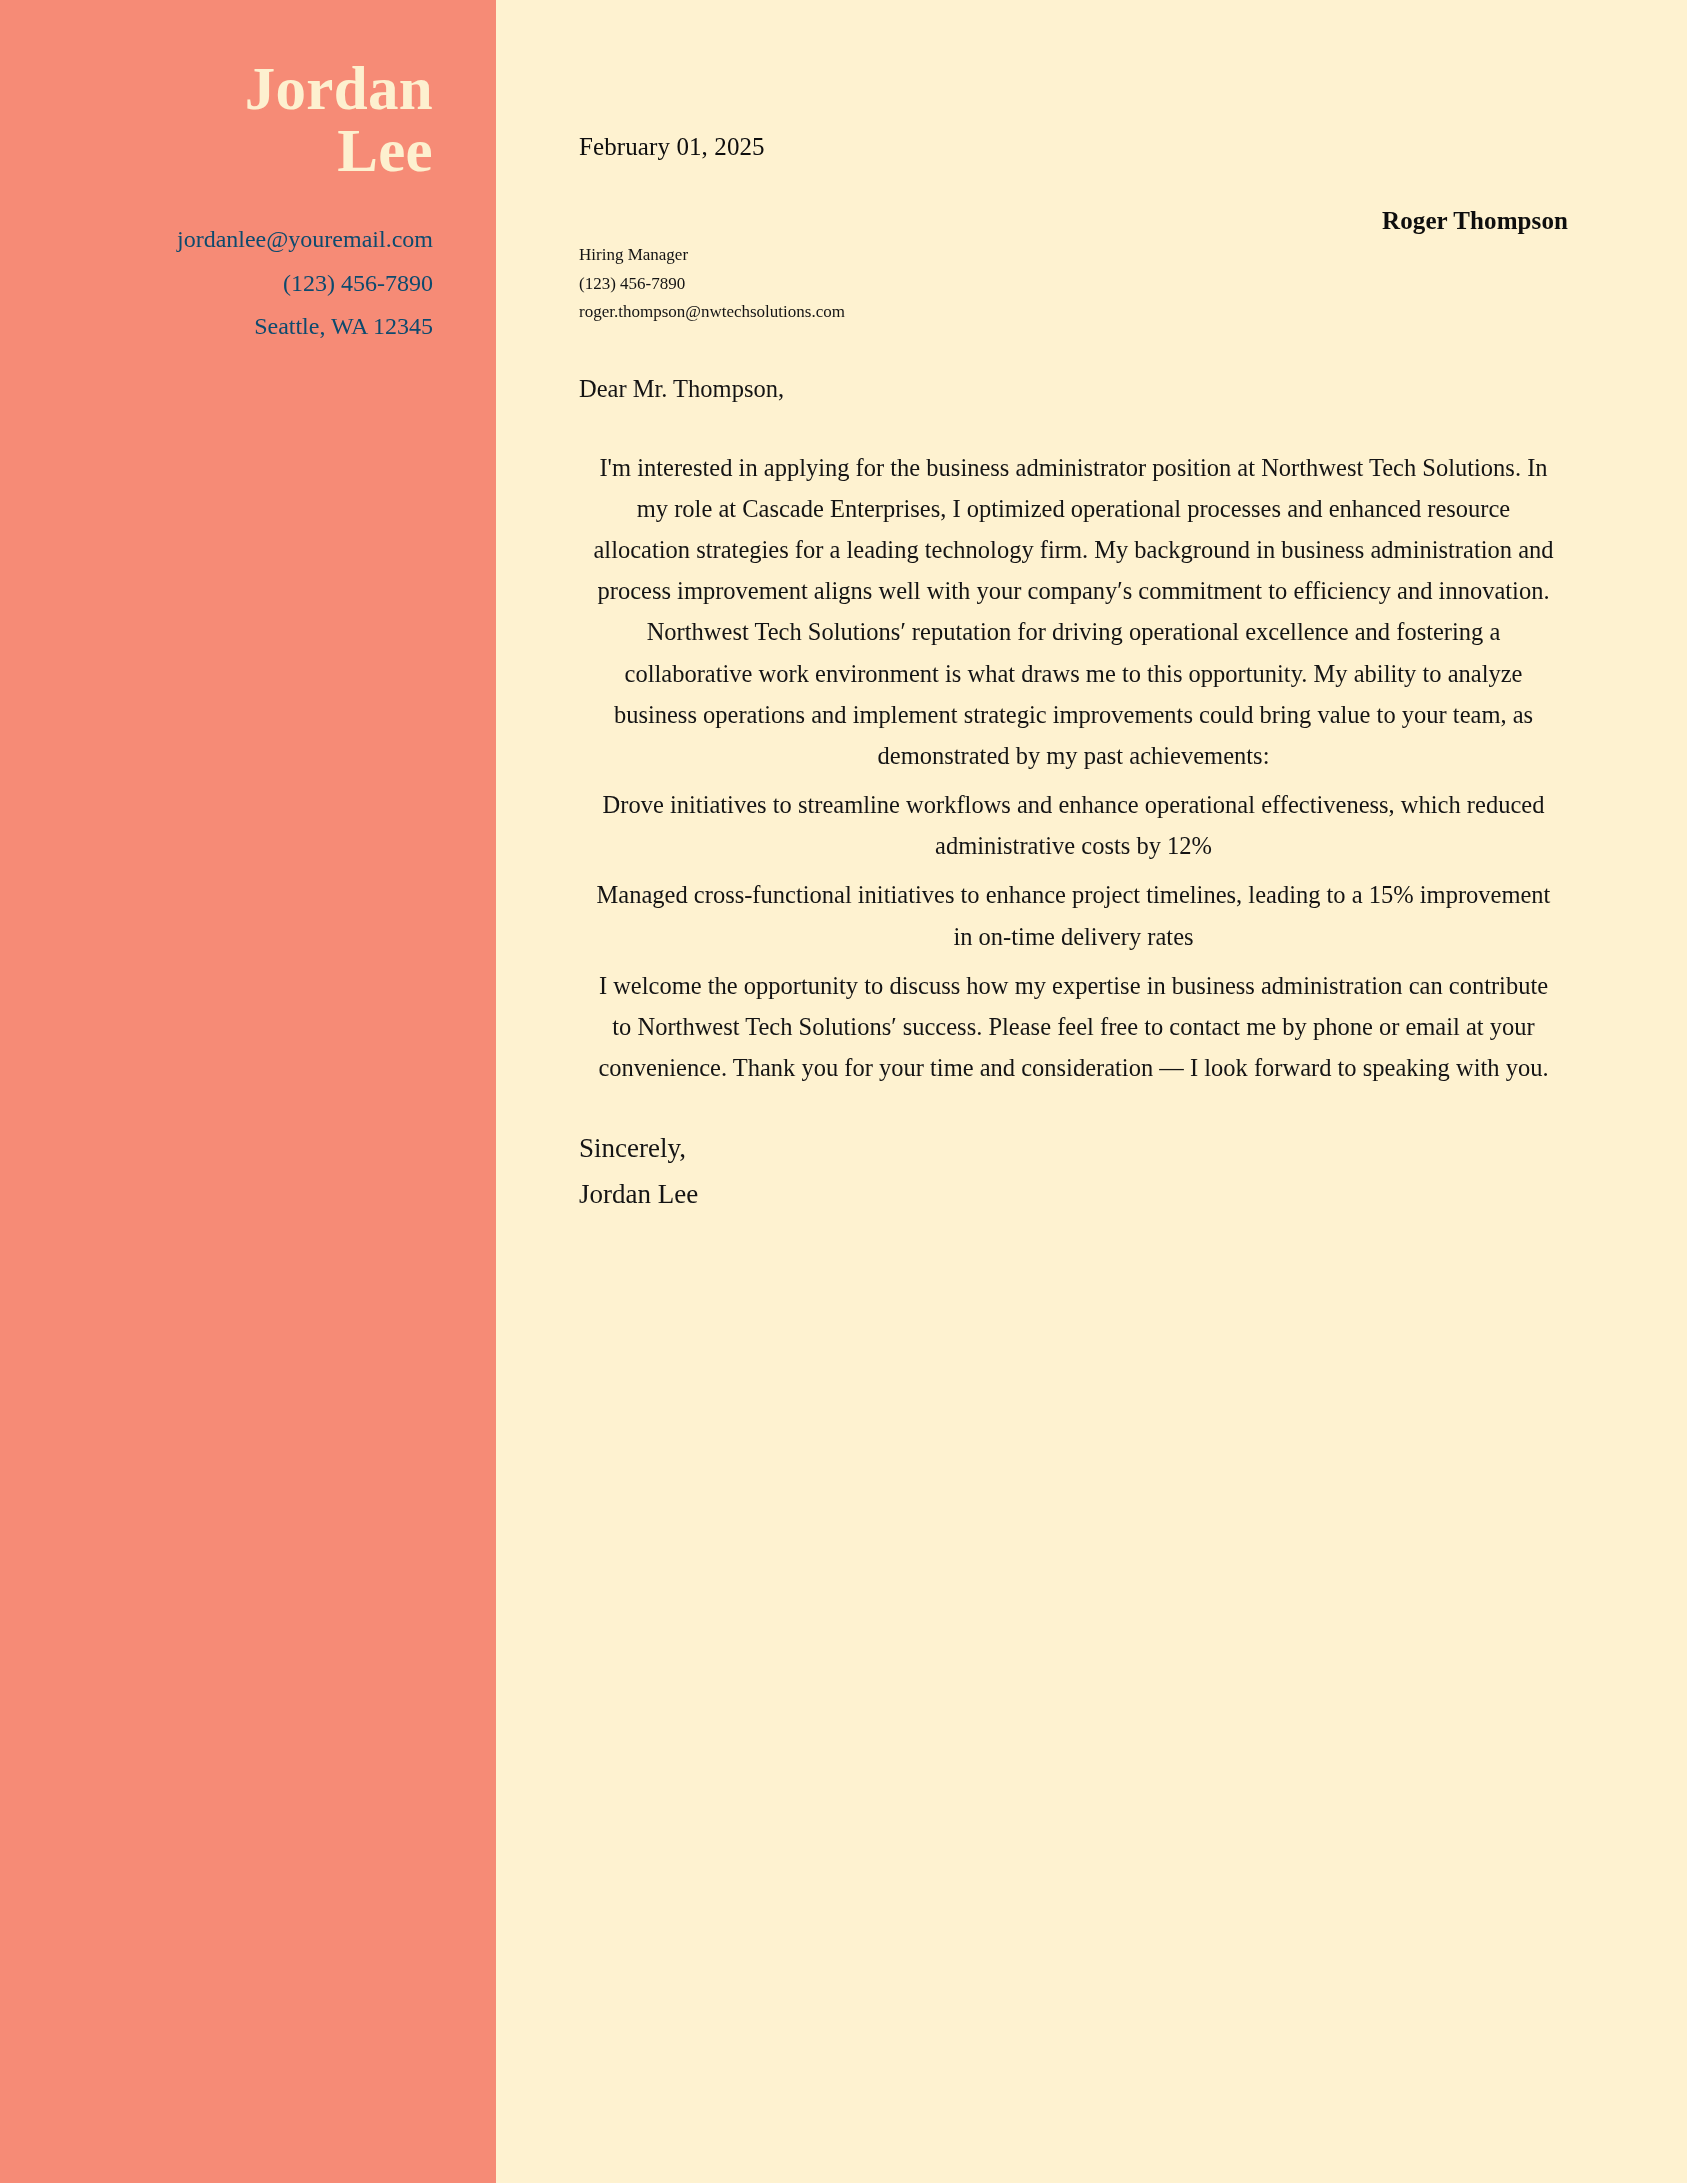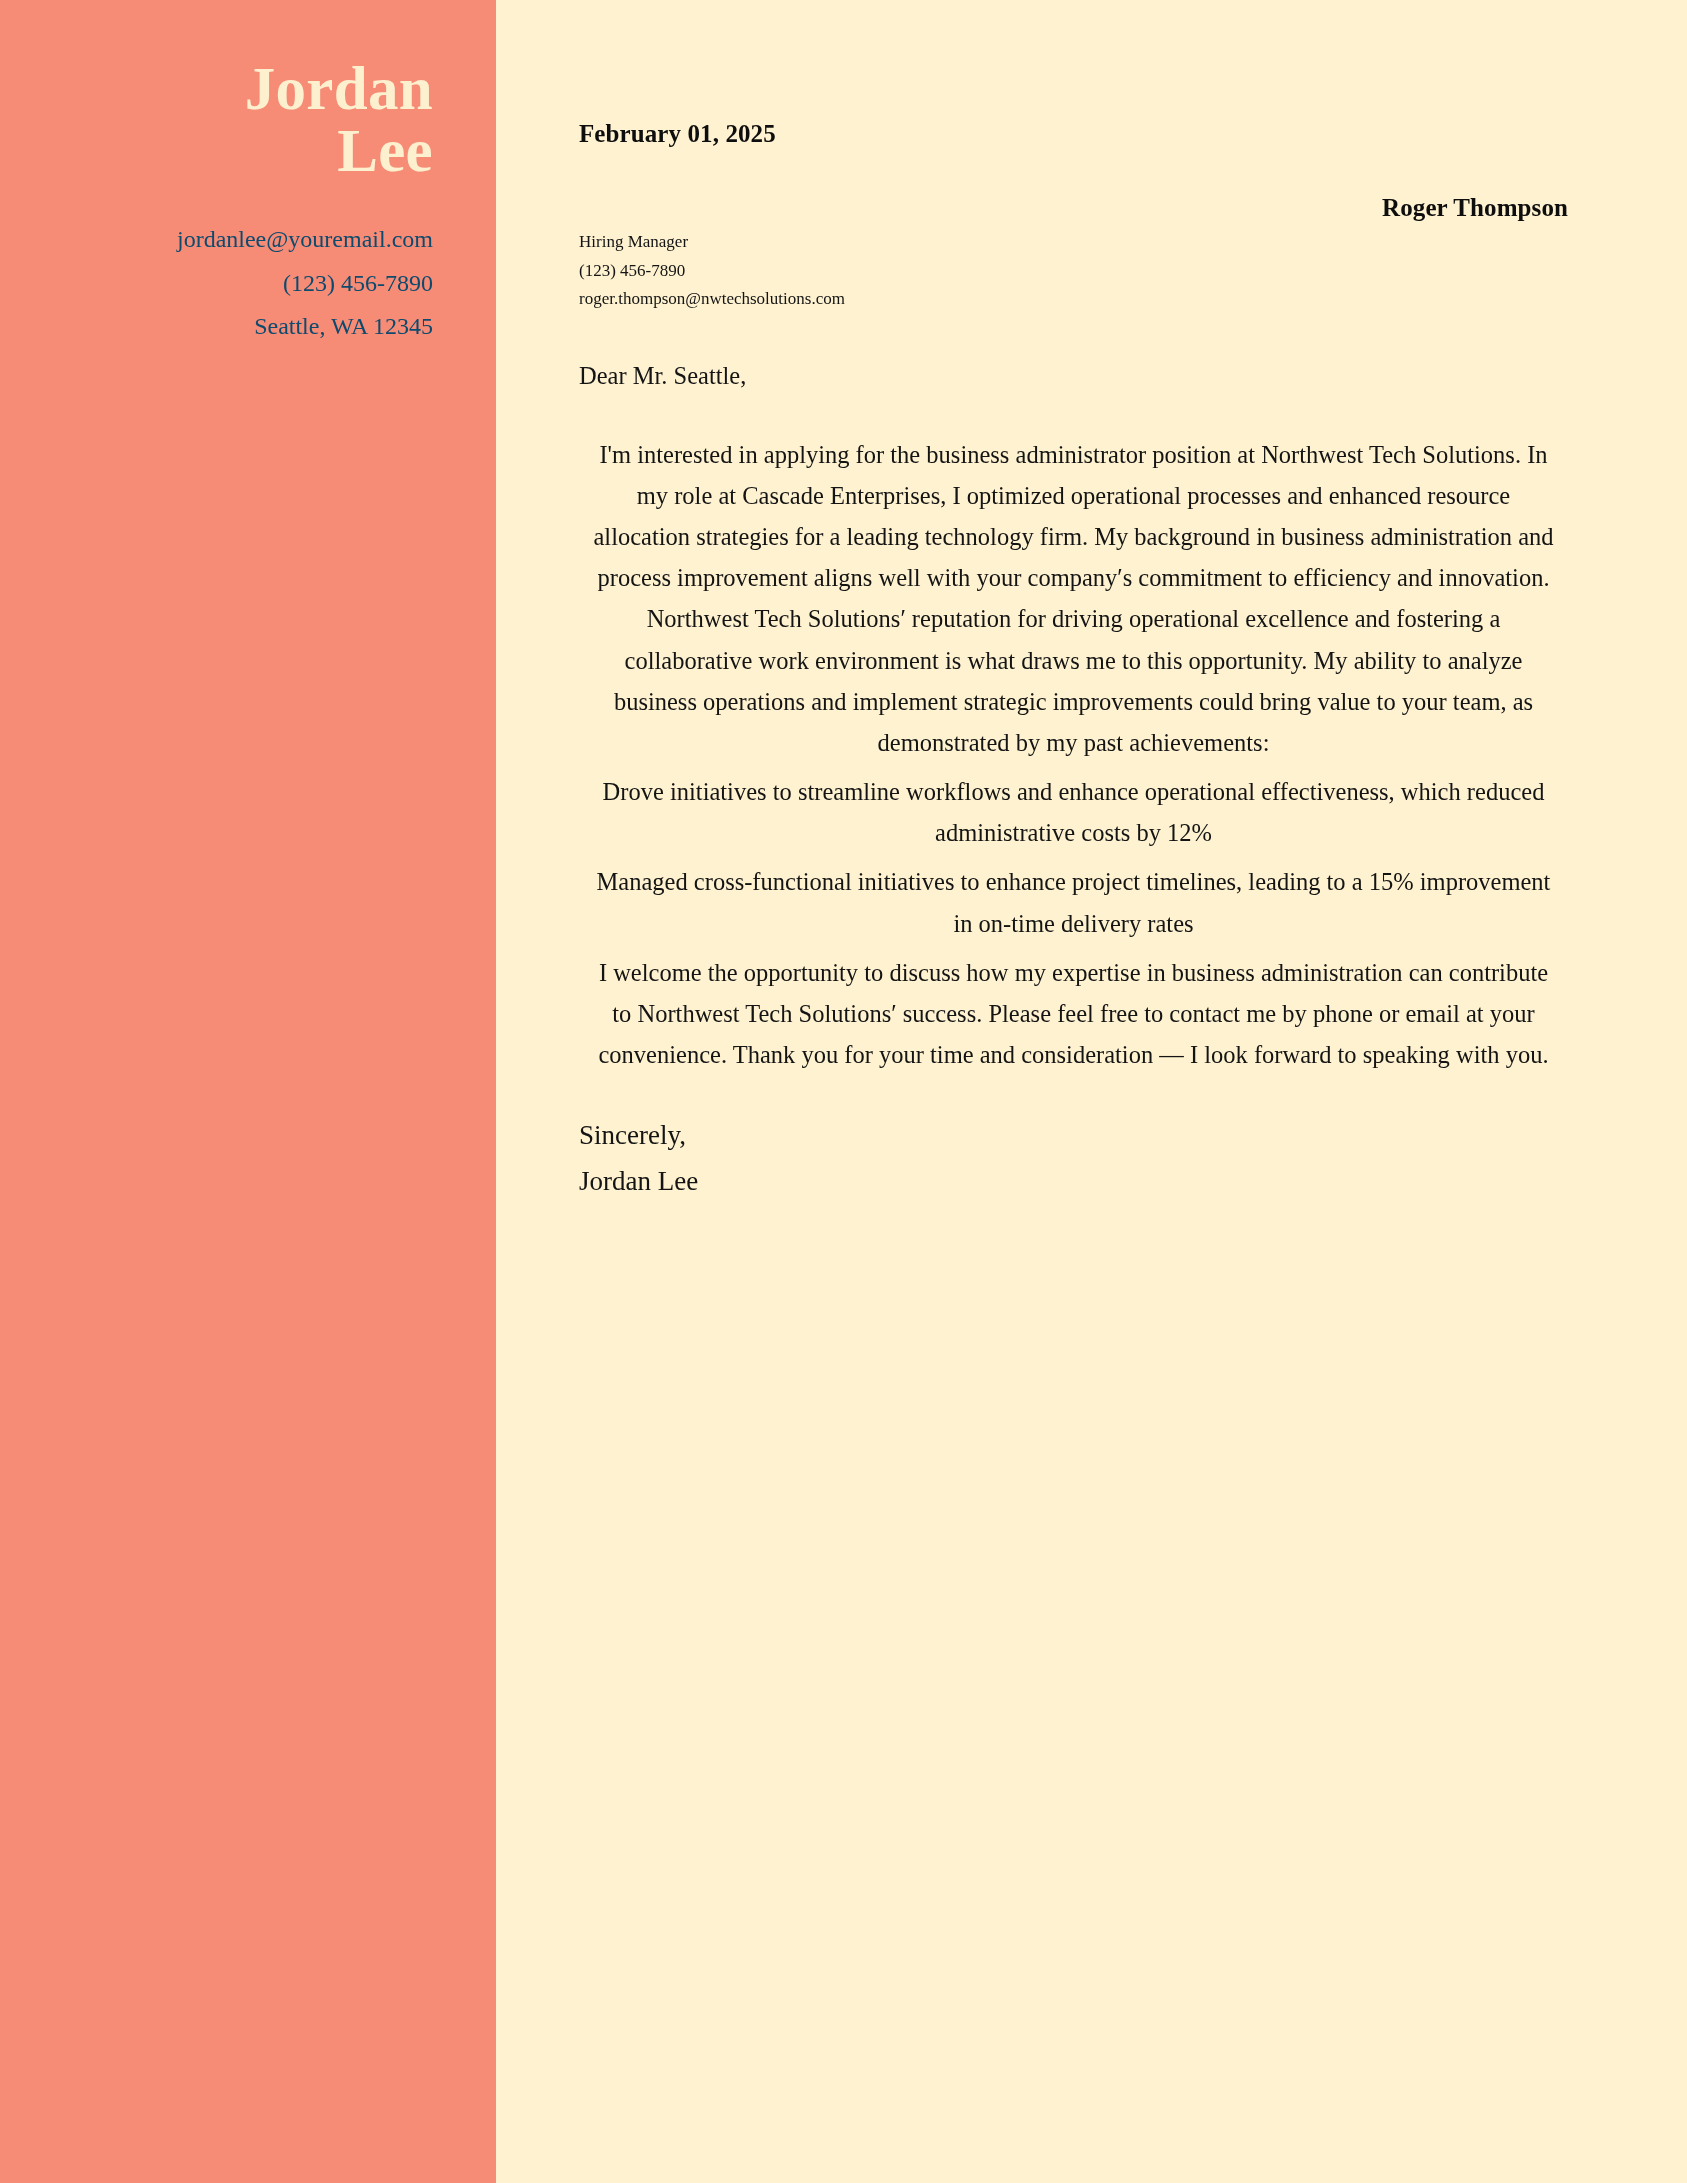--- a/index.html
+++ b/index.html
@@ -79,24 +79,25 @@
     box-sizing: border-box;
     padding: 118px 119px 0 83px;
   }
 
   .letter-col {
     width: 989px;
   }
 
   .date {
     font-size: 25px;
-    font-weight: bold;
+    font-weight: normal;
     color: #0E0E0E;
     line-height: 1.3;
     letter-spacing: 0.1px;
+    margin-top: 13px;
   }
 
   .recipient {
     margin-top: 37px;
   }
   .recipient-name {
     font-size: 25px;
     font-weight: bold;
     color: #0E0E0E;
     line-height: 1.62;
@@ -163,21 +164,21 @@
 
       <div class="date">February 01, 2025</div>
 
       <div class="recipient">
         <div class="recipient-name">Roger Thompson</div>
         <div class="recipient-line">Hiring Manager</div>
         <div class="recipient-line">(123) 456-7890</div>
         <div class="recipient-line">roger.thompson@nwtechsolutions.com</div>
       </div>
 
-      <div class="salutation">Dear Mr. Seattle,</div>
+      <div class="salutation">Dear Mr. Thompson,</div>
 
       <div class="body-blocks">
         <p class="para">I'm interested in applying for the business administrator position at Northwest Tech Solutions. In my role at Cascade Enterprises, I optimized operational processes and enhanced resource allocation strategies for a leading technology firm. My background in business administration and process improvement aligns well with your company′s commitment to efficiency and innovation. Northwest Tech Solutions′ reputation for driving operational excellence and fostering a collaborative work environment is what draws me to this opportunity. My ability to analyze business operations and implement strategic improvements could bring value to your team, as demonstrated by my past achievements:</p>
         <p class="para">Drove initiatives to streamline workflows and enhance operational effectiveness, which reduced administrative costs by 12%</p>
         <p class="para">Managed cross-functional initiatives to enhance project timelines, leading to a 15% improvement in on-time delivery rates</p>
         <p class="para">I welcome the opportunity to discuss how my expertise in business administration can contribute to Northwest Tech Solutions′ success. Please feel free to contact me by phone or email at your convenience. Thank you for your time and consideration — I look forward to speaking with you.</p>
       </div>
 
       <div class="closing">
         <div class="closing-line">Sincerely,</div>

